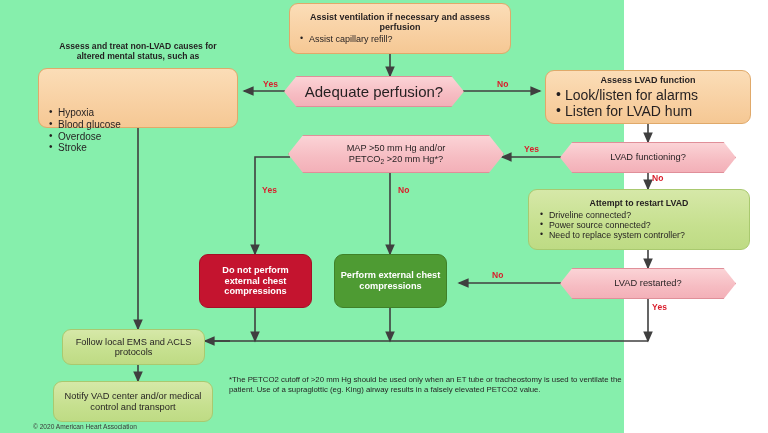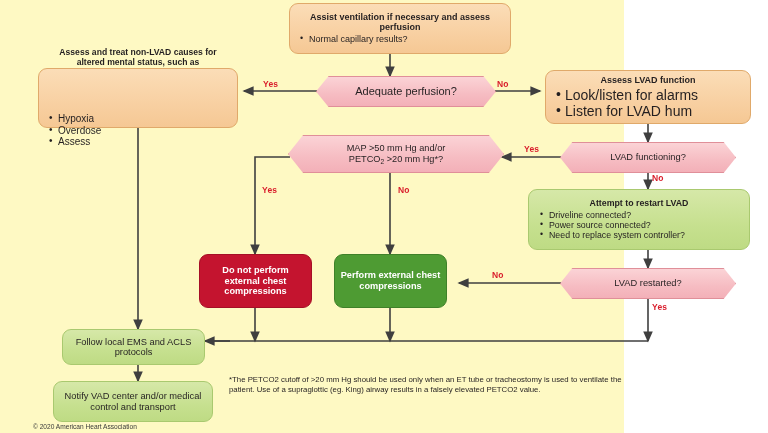--- a/index.html
+++ b/index.html
@@ -1,17 +1,17 @@
 <!DOCTYPE html>
 <html><head>
 <meta charset="utf-8">
 <style>
   html,body{margin:0;padding:0;background:#ffffff;}
   body{width:768px;height:433px;overflow:hidden;font-family:"Liberation Sans",sans-serif;}
-  #stage{position:relative;width:624px;height:433px;background:#fef9c3;}
+  #stage{position:relative;width:624px;height:433px;background:#86efac;}
 
   .node{position:absolute;box-sizing:border-box;display:flex;flex-direction:column;justify-content:center;}
   .rbox{border-radius:9px;border:1px solid rgba(120,90,40,.35);}
   .orange{background:linear-gradient(180deg,#fbdcb4 0%,#f7cfa0 55%,#f3c храня 100%);}
   .orange{background:linear-gradient(180deg,#fbddb7 0%,#f8d0a2 60%,#f5c894 100%);border-color:#e0a96a;}
   .green{background:linear-gradient(180deg,#d6e8a8 0%,#c6e08f 60%,#bedb84 100%);border-color:#a9c96f;}
   .darkgreen{background:#4e9b33;border-color:#3f8129;}
   .darkred{background:#c4142f;border-color:#a50f26;}
 
   .title{font-weight:bold;text-align:center;line-height:1.12;}
@@ -83,30 +83,31 @@
       <path d="M648,341 L210,341"></path>
     </g>
     <g stroke="#3f3f3f" stroke-width="1.6" fill="none" marker-end="url(#ah)">
       <path d="M230,341 L205,341"></path>
     </g>
   </svg>
 
   <div class="node rbox orange" style="left:289px;top:3px;width:222px;height:51px;padding:5px 8px 5px 8px;font-size:9px;color:#231f20;">
     <div class="title" style="font-size:9px;">Assist ventilation if necessary and assess perfusion</div>
     <ul class="bul" style="margin-top:2px;font-size:9px;">
-      <li>Normal capillary results?</li>
+      <li>Assist capillary refill?</li>
     </ul>
   </div>
 
   <div class="node rbox orange" style="left:38px;top:68px;width:200px;height:60px;padding:4px 8px;font-size:8.6px;color:#231f20;gap:45px;">
     <div class="title" style="font-size:8.6px;">Assess and treat non-LVAD causes for altered mental status, such as</div>
     <ul class="bul" style="margin-top:1px;font-size:10px;">
       <li>Hypoxia</li>
+      <li>Blood glucose</li>
       <li>Overdose</li>
-      <li>Assess</li>
+      <li>Stroke</li>
     </ul>
   </div>
 
   <div class="node rbox orange" style="left:545px;top:70px;width:206px;height:54px;padding:5px 8px;font-size:9px;color:#231f20;">
     <div class="title" style="font-size:9px;">Assess LVAD function</div>
     <ul class="bul" style="margin-top:2px;font-size:14px;">
       <li>Look/listen for alarms</li>
       <li>Listen for LVAD hum</li>
     </ul>
   </div>
@@ -129,21 +130,21 @@
   </div>
 
   <div class="node rbox green" style="left:62px;top:329px;width:143px;height:36px;padding:3px 10px;">
     <div class="title" style="font-weight:normal;font-size:9.3px;color:#231f20;">Follow local EMS and ACLS protocols</div>
   </div>
 
   <div class="node rbox green" style="left:53px;top:381px;width:160px;height:41px;padding:3px 6px;">
     <div class="title" style="font-weight:normal;font-size:9.3px;color:#231f20;">Notify VAD center and/or medical control and transport</div>
   </div>
 
-  <div class="dec" style="left:316px;top:76px;width:180px;height:31px;font-size:11px;">
+  <div class="dec" style="left:284px;top:76px;width:180px;height:31px;font-size:15px;">
     <span>Adequate perfusion?</span>
   </div>
 
   <div class="dec" style="left:288px;top:135px;width:216px;height:38px;font-size:9.2px;">
     <span>
       <span>MAP &gt;50 mm Hg and/or</span><br>
       <span>PETCO</span><sub>2</sub><span> &gt;20 mm Hg*?</span>
     </span>
   </div>
 

